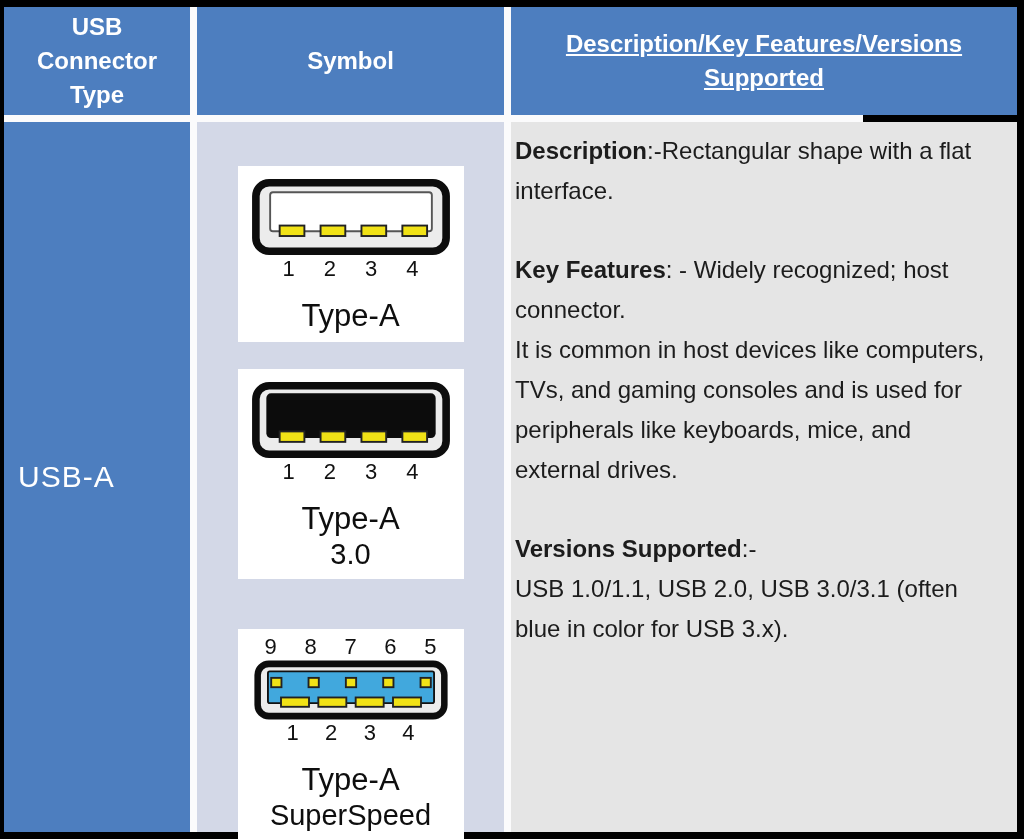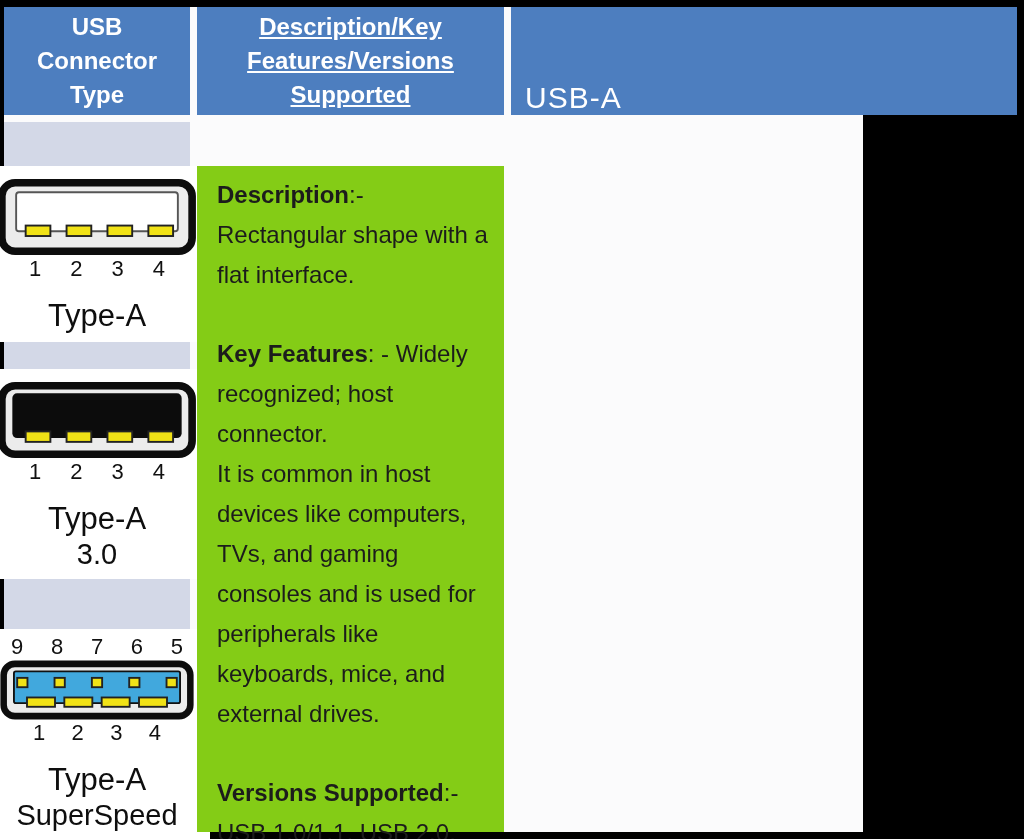--- a/index.html
+++ b/index.html
@@ -27,21 +27,21 @@
     font-size:24px;
     line-height:34px;
     display:flex;align-items:center;justify-content:center;
     text-align:center;
   }
   .hdr-type{padding:0 18px;}
   .hdr-desc{padding:0 24px;text-decoration:underline;}
   .cell-type{
     background:#4d7ebf;
     color:#ffffff;
-    display:flex;align-items:flex-end;
+    display:flex;align-items:center;
     padding-left:14px;
     font-size:30px;
     letter-spacing:1px;
   }
   .cell-symbol{
     background:#d3d8e7;
     display:flex;flex-direction:column;align-items:center;
     padding-top:44px;
   }
   .sym-card{
@@ -63,38 +63,40 @@
   .pin-row-top{
     display:flex;justify-content:space-between;
     width:196px;margin:0 auto 1px;
     padding:0 12px;box-sizing:border-box;
     font-size:22px;line-height:24px;color:#111;
   }
   .pin-row-ss{padding:0 36px;}
   .sym-title{font-size:31px;line-height:36px;margin-top:16px;color:#0e0e0e;}
   .sym-sub{font-size:29px;line-height:34px;color:#0e0e0e;}
   .cell-desc{
-    background:#84cc16;
+    background:#e5e5e5;
     color:#1c1c1c;
-    padding:9px 16px 0 20px;
+    padding:9px 16px 0 4px;
     font-size:24px;
     line-height:40px;
-    margin-top:44px;
   }
   .desc-sec{margin:0 0 39px 0;}
   .desc-sec .b{font-weight:bold;}
   .desc-sec .block{display:block;}
 </style>
 </head>
 <body>
 
 <div class="table-grid">
 
   <div class="cell hdr hdr-type">
     <span>USB Connector Type</span>
+  </div>
+  <div class="cell hdr">
+    <span>Symbol</span>
   </div>
   <div class="cell hdr hdr-desc">
     <span>Description/Key Features/Versions Supported</span>
   </div>
 
   <div class="cell cell-type">
     <span>USB-A</span>
   </div>
 
   <div class="cell cell-symbol">

